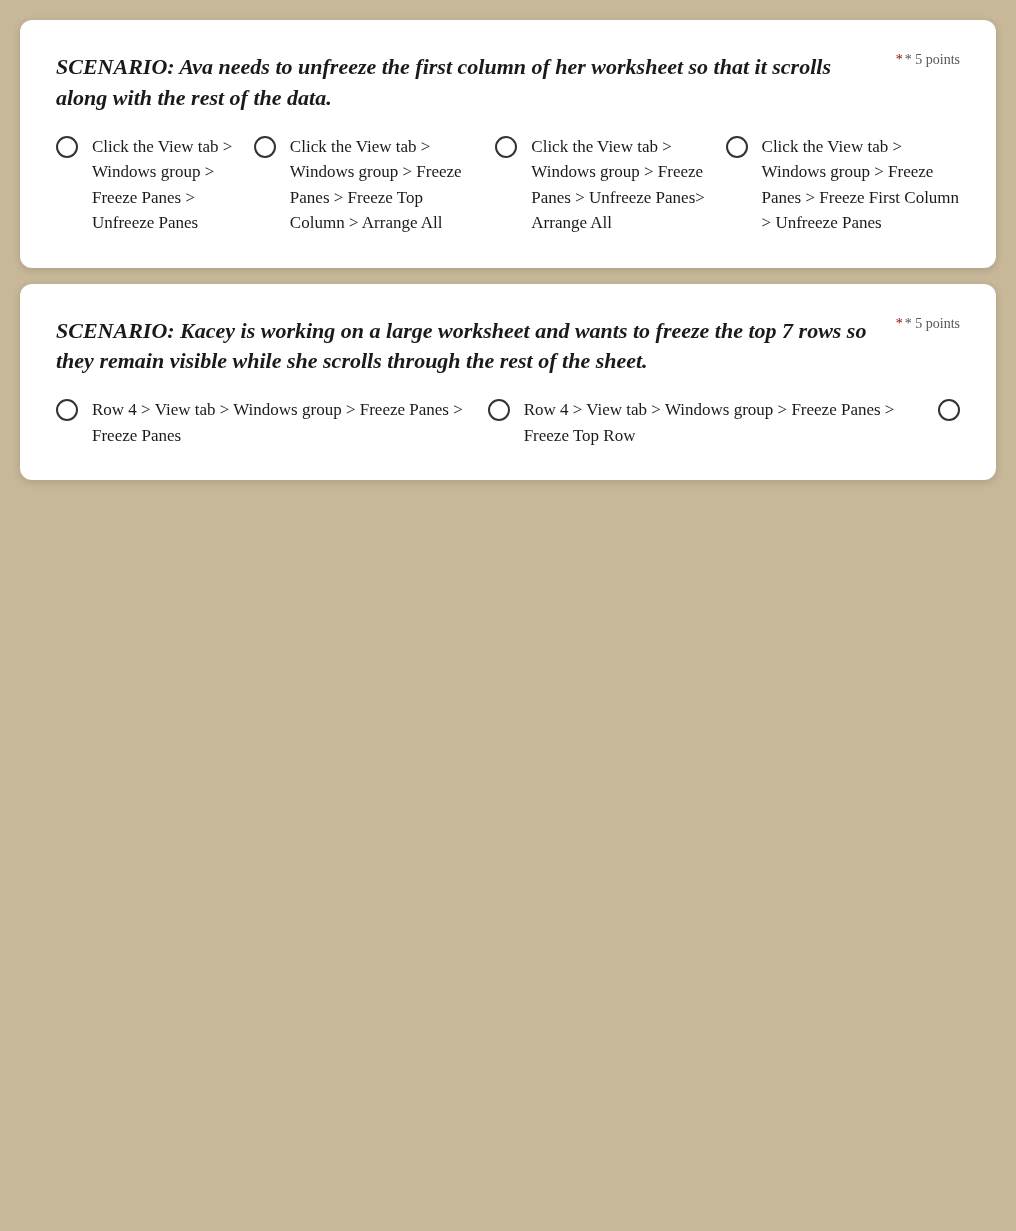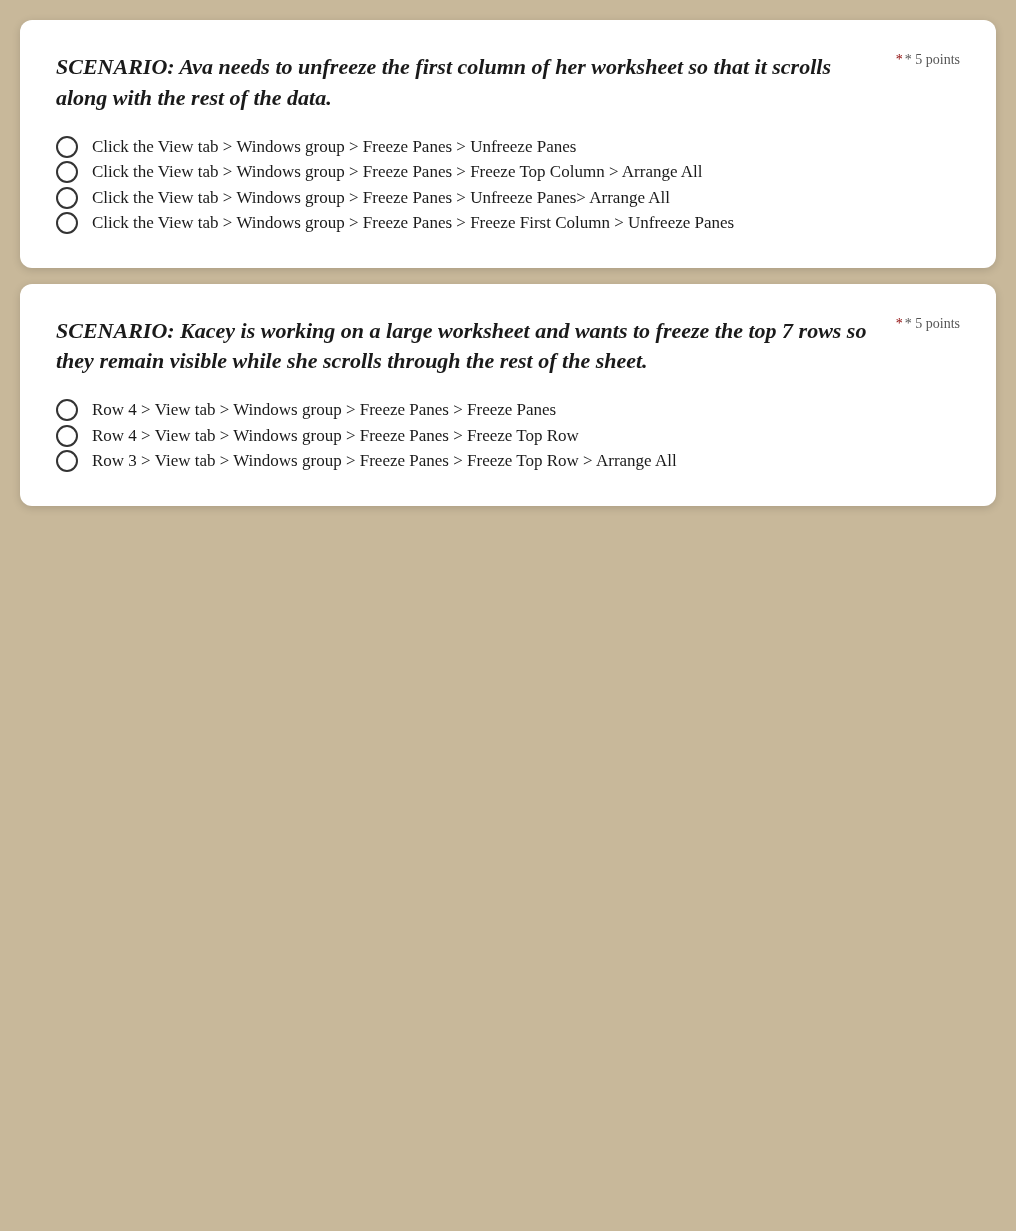--- a/index.html
+++ b/index.html
@@ -59,21 +59,22 @@
       font-size: 20px;
       font-style: italic;
       font-weight: bold;
       color: #1a1a1a;
       line-height: 1.4;
       margin-bottom: 24px;
     }
 
     .options-list {
       display: flex;
-      flex-direction: column;
+      flex-direction: row;
+      gap: 18px;
     }
 
     .option-item {
       display: flex;
       align-items: flex-start;
       gap: 14px;
       cursor: pointer;
     }
 
     .radio-circle {
@@ -168,17 +169,16 @@
       <span class="option-text">Row 4 &gt; View tab &gt; Windows group &gt; Freeze Panes &gt; Freeze Panes</span>
     </div>
 
     <div class="option-item">
       <div class="radio-circle"></div>
       <span class="option-text">Row 4 &gt; View tab &gt; Windows group &gt; Freeze Panes &gt; Freeze Top Row</span>
     </div>
 
     <div class="option-item">
       <div class="radio-circle inner-circle"></div>
-      <span class="option-text">Row 3 &gt; View tab &gt; Windows group &gt; Freeze Panes &gt; Freeze Top Row &gt; Arrange All</span>
     </div>
 
   </div>
 </div>
 
 </body></html>

